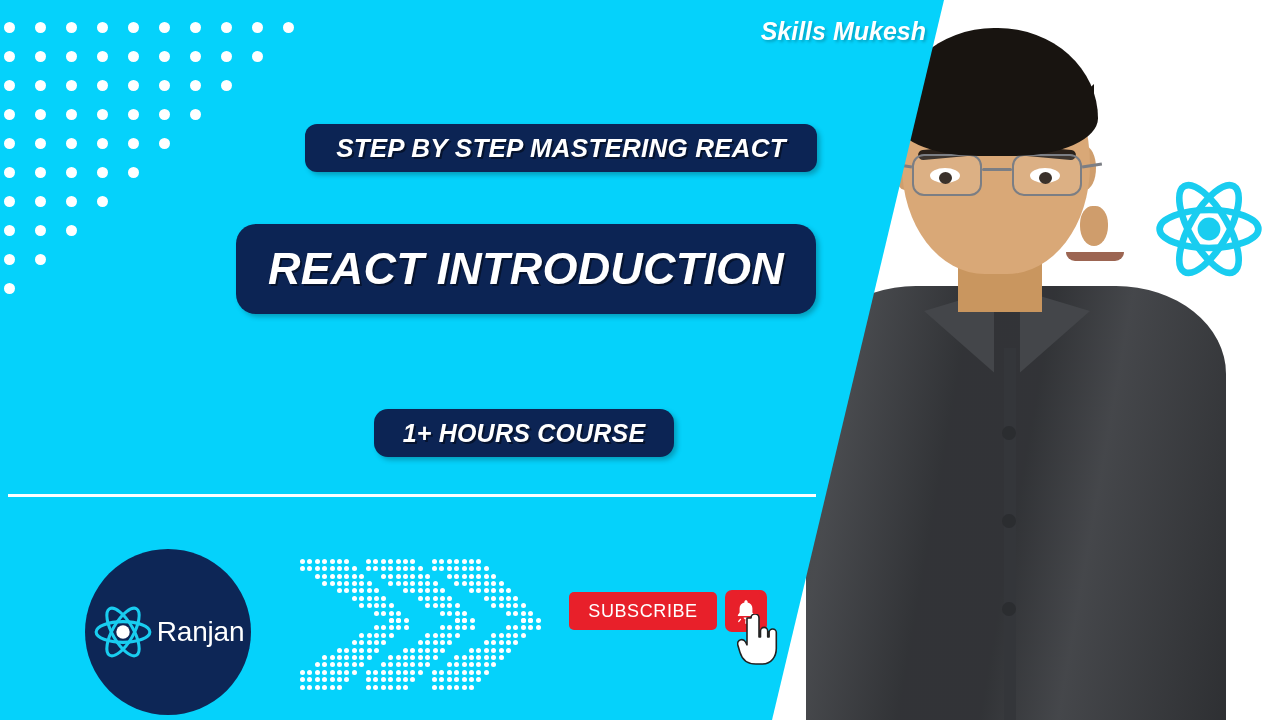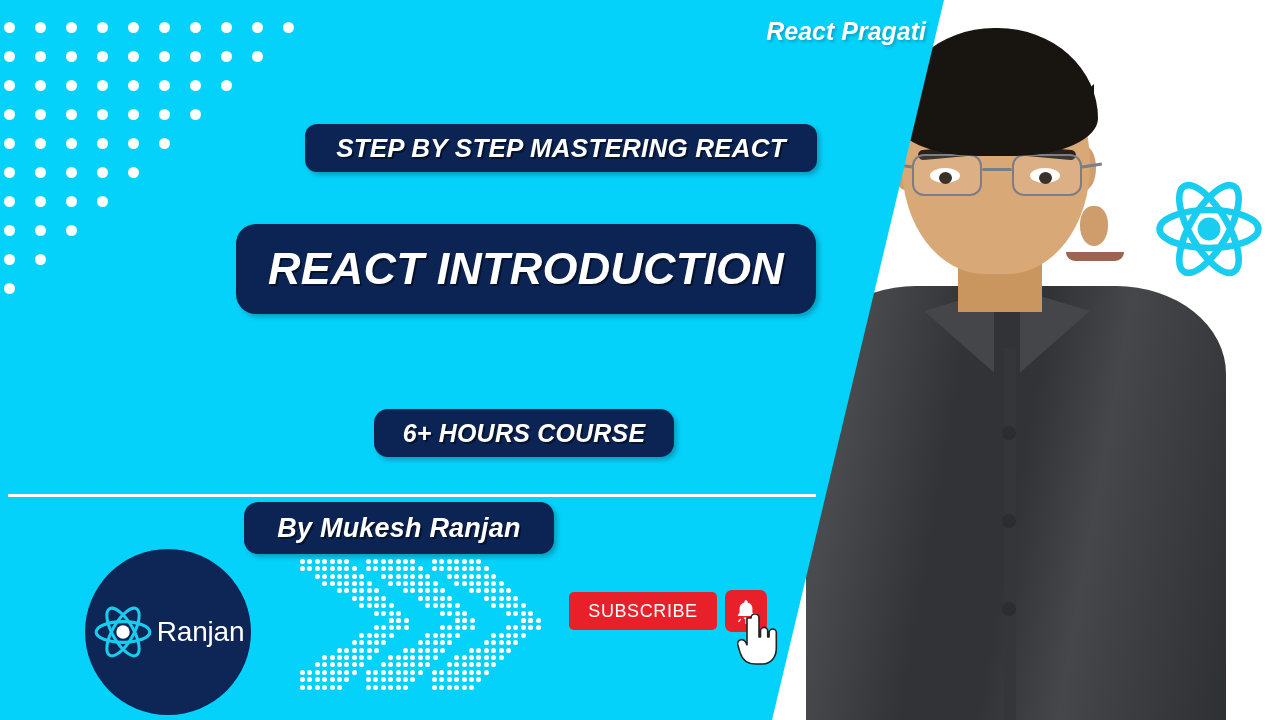--- a/index.html
+++ b/index.html
@@ -362,28 +362,27 @@
       <div class="dot" style="left: 62px; top: 174px;"></div>
       <div class="dot" style="left: 93px; top: 174px;"></div>
       <div class="dot" style="left: 0px; top: 203px;"></div>
       <div class="dot" style="left: 31px; top: 203px;"></div>
       <div class="dot" style="left: 62px; top: 203px;"></div>
       <div class="dot" style="left: 0px; top: 232px;"></div>
       <div class="dot" style="left: 31px; top: 232px;"></div>
       <div class="dot" style="left: 0px; top: 261px;"></div>
     </div>
 
-  <div id="channel-name">React Pragati</div>
+  <div id="channel-name">Skills Mukesh</div>
 
   <div class="badge" id="badge-subtitle">STEP BY STEP MASTERING REACT</div>
   <div class="badge" id="badge-title">REACT INTRODUCTION</div>
-  <div class="badge" id="badge-hours">6+ HOURS COURSE</div>
+  <div class="badge" id="badge-hours">1+ HOURS COURSE</div>
 
   <div id="rule"></div>
-  <div class="badge" id="badge-author">By Mukesh Ranjan</div>
 
   <div id="react-circle">
     <svg width="62" height="62" viewBox="0 0 120 120">
       <ellipse cx="60" cy="60" rx="52" ry="20" fill="none" stroke="#19cdf0" stroke-width="6"></ellipse>
       <ellipse cx="60" cy="60" rx="52" ry="20" fill="none" stroke="#19cdf0" stroke-width="6" transform="rotate(60 60 60)"></ellipse>
       <ellipse cx="60" cy="60" rx="52" ry="20" fill="none" stroke="#19cdf0" stroke-width="6" transform="rotate(120 60 60)"></ellipse>
       <circle cx="60" cy="60" r="13" fill="#ffffff"></circle>
     </svg>
     <span class="rtext">Ranjan</span>
   </div>

